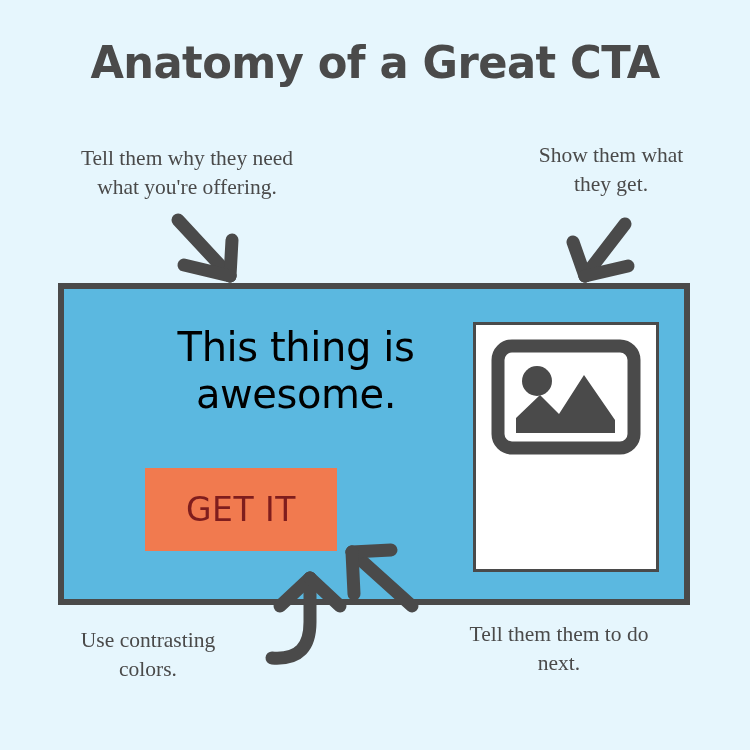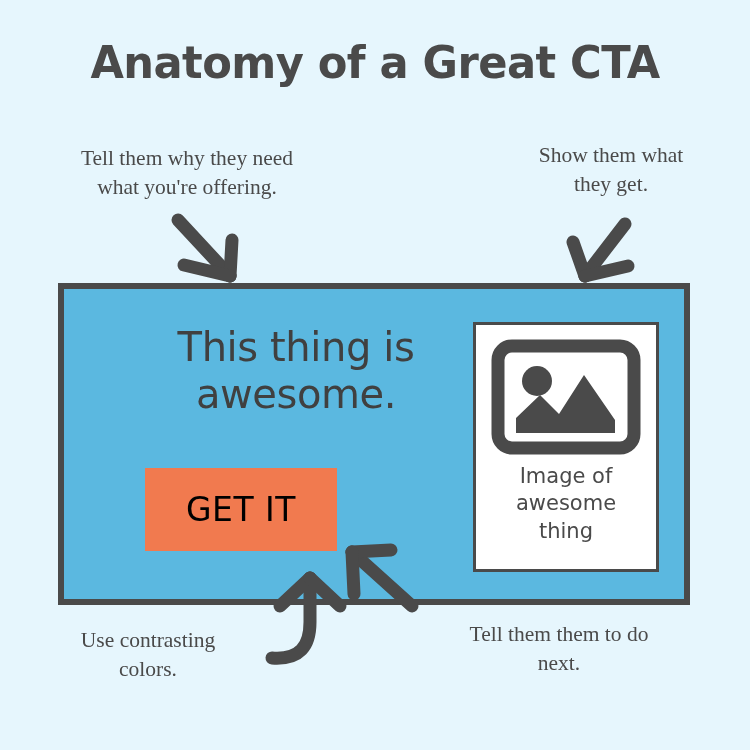--- a/index.html
+++ b/index.html
@@ -76,21 +76,21 @@
     background: #5bb8e0;
     border: 6px solid #4a4a4a;
   }
 
   #cta-headline {
     position: absolute;
     left: 52px;
     top: 35px;
     width: 360px;
     text-align: center;
-    color: #404040;
+    color: #000000;
     font-family: "DejaVu Sans", sans-serif;
     font-weight: 400;
     font-size: 40px;
     line-height: 1.18;
     letter-spacing: -0.4px;
   }
 
   #cta-button {
     position: absolute;
     left: 81px;
@@ -99,21 +99,21 @@
     height: 83px;
     background: #f17a4f;
     border: 0;
     display: flex;
     align-items: center;
     justify-content: center;
     cursor: pointer;
     padding: 0;
   }
   #cta-button-label {
-    color: #000000;
+    color: #7f1d1d;
     font-family: "DejaVu Sans", sans-serif;
     font-weight: 400;
     font-size: 33px;
     letter-spacing: 0.5px;
     line-height: 1;
   }
 
   
   #image-card {
     position: absolute;
@@ -173,23 +173,20 @@
     <button id="cta-button" type="button">
       <span id="cta-button-label">GET IT</span>
     </button>
 
     <div id="image-card">
       <svg id="image-icon" width="150" height="116" viewBox="0 0 150 116">
         <rect x="7" y="7" width="136" height="102" rx="14" ry="14" fill="none" stroke="#4a4a4a" stroke-width="13"></rect>
         <circle cx="46" cy="42" r="15" fill="#4a4a4a"></circle>
         <path d="M 25 94 L 25 79 L 49 56 L 68 75 L 93 36 L 124 81 L 124 94 Z" fill="#4a4a4a"></path>
       </svg>
-      <div id="image-card-caption">Image of
-awesome
-thing</div>
     </div>
 
   </div>
 
   <div class="annotation" id="ann-bot-left">Use contrasting
 colors.</div>
 
   <svg class="arrow-svg" style="left:262px; top:562px;" width="110" height="110" viewBox="0 0 110 110">
     <path class="arrow-stroke" d="M 10 96 C 38 98 48 84 48 60 L 48 16"></path>
     <path class="arrow-stroke" d="M 48 16 L 18 44"></path>

